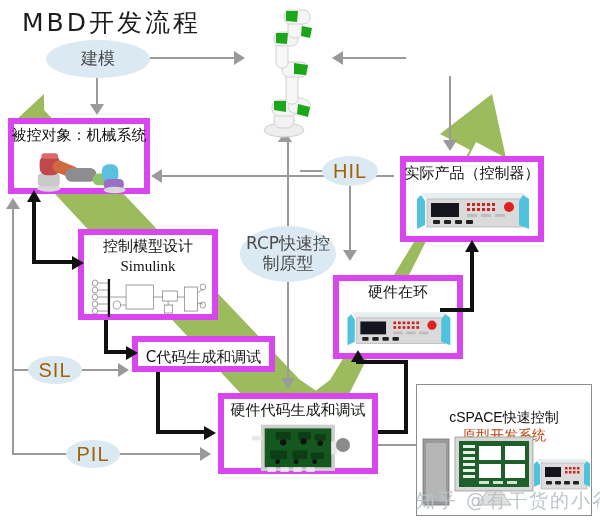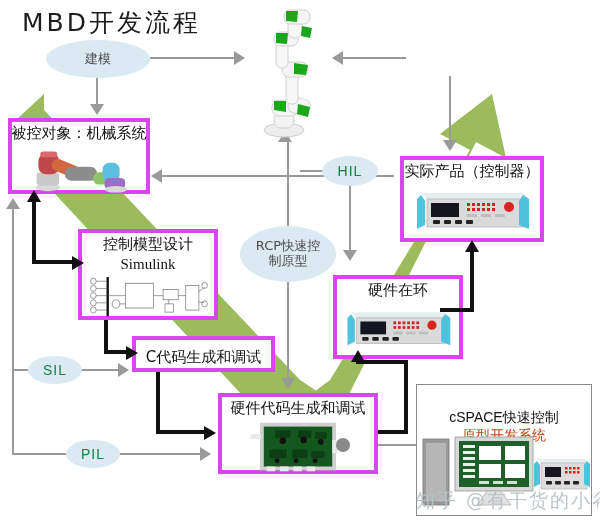--- a/index.html
+++ b/index.html
@@ -4,34 +4,34 @@
 <style>
   html,body{margin:0;padding:0;background:#ffffff;}
   body{font-family:"Liberation Sans","DejaVu Sans",sans-serif;}
   #stage{position:relative;width:600px;height:524px;background:#fff;overflow:hidden;border-radius:27px;}
 
   
   .title{position:absolute;left:22px;top:6px;font-size:25px;letter-spacing:3px;color:#1d1d1d;
          font-family:"DejaVu Sans","Liberation Sans",sans-serif;white-space:nowrap;}
 
   
-  .node{position:absolute;box-sizing:border-box;background:#ffffff;border:4px solid #d946ef;
+  .node{position:absolute;box-sizing:border-box;background:#ffffff;border:6px solid #d946ef;
         display:flex;flex-direction:column;align-items:center;z-index:6;}
   .node .cap{font-size:15px;color:#111;line-height:1.12;text-align:center;padding-top:3px;
              white-space:nowrap;font-family:"DejaVu Sans","Liberation Sans",sans-serif;}
   .node .art{flex:1;width:100%;position:relative;}
 
   
   .panel{position:absolute;box-sizing:border-box;background:#fff;border:1.5px solid #8d8d8d;z-index:6;}
 
   
   .ell{position:absolute;border-radius:50%;background:#dbeaf2;display:flex;align-items:center;
-       justify-content:center;text-align:center;color:#4b4b4b;font-size:13px;line-height:1.15;z-index:9;
+       justify-content:center;text-align:center;color:#4b4b4b;font-size:17px;line-height:1.15;z-index:9;
        font-family:"DejaVu Sans","Liberation Sans",sans-serif;}
-  .ell.en{color:#15803d;font-size:14px;letter-spacing:1px;font-family:"Liberation Sans",sans-serif;}
+  .ell.en{color:#a16207;font-size:20px;letter-spacing:1px;font-family:"Liberation Sans",sans-serif;}
 
   
   .gl{position:absolute;background:#9a9a9a;z-index:4;}           
   .bl{position:absolute;background:#111111;z-index:7;}           
   .ah{position:absolute;width:0;height:0;z-index:7;}             
   .ah.g-d{border-left:7px solid transparent;border-right:7px solid transparent;border-top:11px solid #9a9a9a;}
   .ah.g-u{border-left:7px solid transparent;border-right:7px solid transparent;border-bottom:11px solid #9a9a9a;}
   .ah.g-l{border-top:7px solid transparent;border-bottom:7px solid transparent;border-right:11px solid #9a9a9a;}
   .ah.g-r{border-top:7px solid transparent;border-bottom:7px solid transparent;border-left:11px solid #9a9a9a;}
   .ah.b-u{border-left:7px solid transparent;border-right:7px solid transparent;border-bottom:12px solid #111;}

